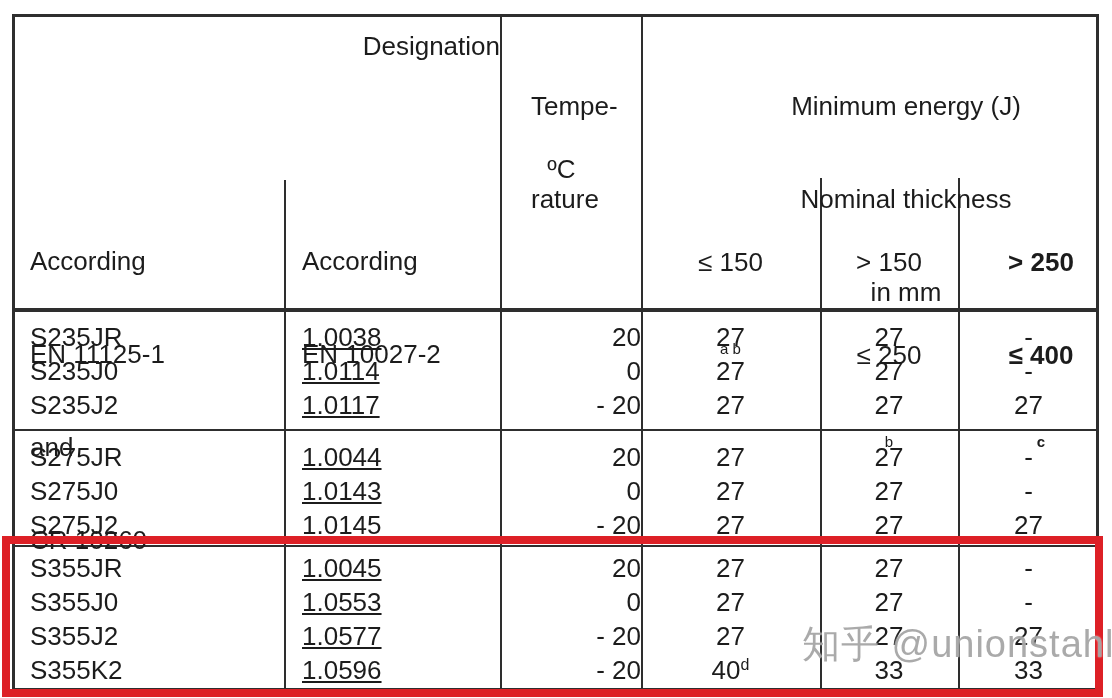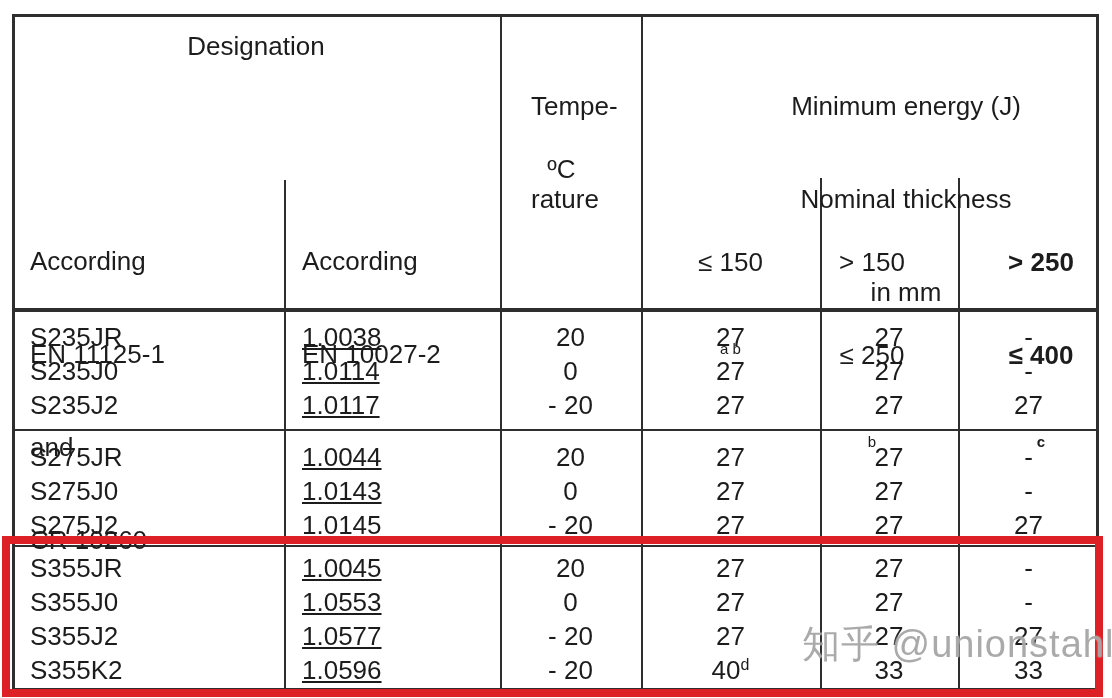--- a/index.html
+++ b/index.html
@@ -9,36 +9,36 @@
   }
   
   .gl{position:absolute;background:#2e2e2e;}
   
   .txt{position:absolute;font-size:26px;line-height:34px;white-space:pre;}
   .center{text-align:center;}
   .lh31{line-height:31px;}
   .note{font-size:15px;line-height:17px;}
   sup.d{font-size:16px;line-height:0;vertical-align:9px;}
   
-  .hd-designation{left:12px;top:29px;width:488px;}
+  .hd-designation{left:12px;top:29px;width:488px;text-align:right;}
   .hd-acc1{left:30px;top:184px;}
   .hd-acc2{left:302px;top:184px;}
   .hd-temp{left:512px;top:29px;margin-left:19px;}
   .hd-tempunit{left:500px;top:152px;width:123px;}
   .hd-energy{left:641px;top:29px;width:458px;padding-left:36px;}
   .hd-thA{left:641px;top:185px;width:179px;}
-  .hd-thB{left:803px;top:185px;width:138px;}
+  .hd-thB{left:820px;top:185px;width:138px;}
   .hd-thC{left:958px;top:185px;width:166px;font-weight:bold;}
   
   .block{position:absolute;left:0;width:1112px;}
   .b1{top:320px;} .b2{top:440px;} .b3{top:551px;}
   .col{position:absolute;top:0;}
   .col-grade{left:30px;width:245px;}
   .col-num{left:302px;width:180px;text-decoration:underline;}
-  .col-temp{left:500px;width:141px;text-align:center;}
+  .col-temp{left:500px;width:141px;text-align:right;}
   .col-e1{left:641px;width:179px;text-align:center;}
   .col-e2{left:820px;width:138px;text-align:center;}
   .col-e3{left:958px;width:141px;text-align:center;}
   .col div{height:34px;line-height:34px;font-size:26px;}
   
   .highlight{
     position:absolute;left:2px;top:536px;width:1101px;height:161px;
     box-sizing:border-box;border:8px solid #dd2026;z-index:5;
   }
   

